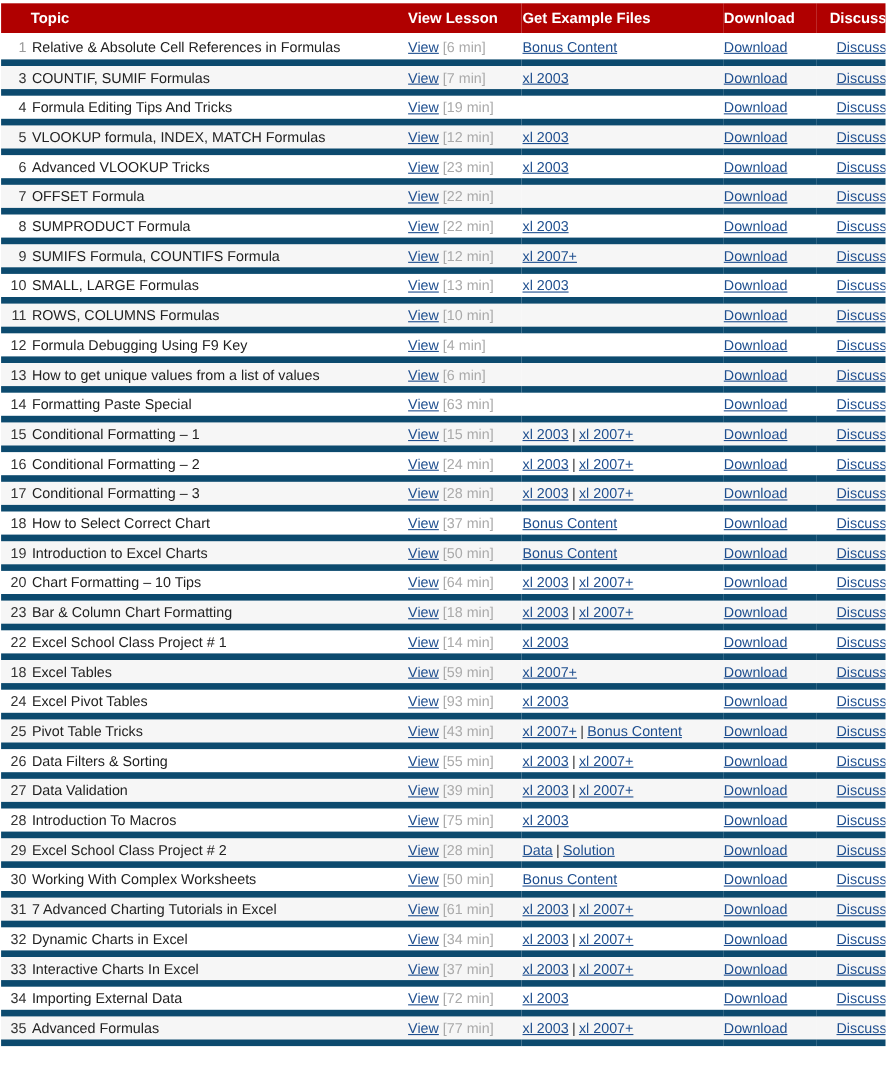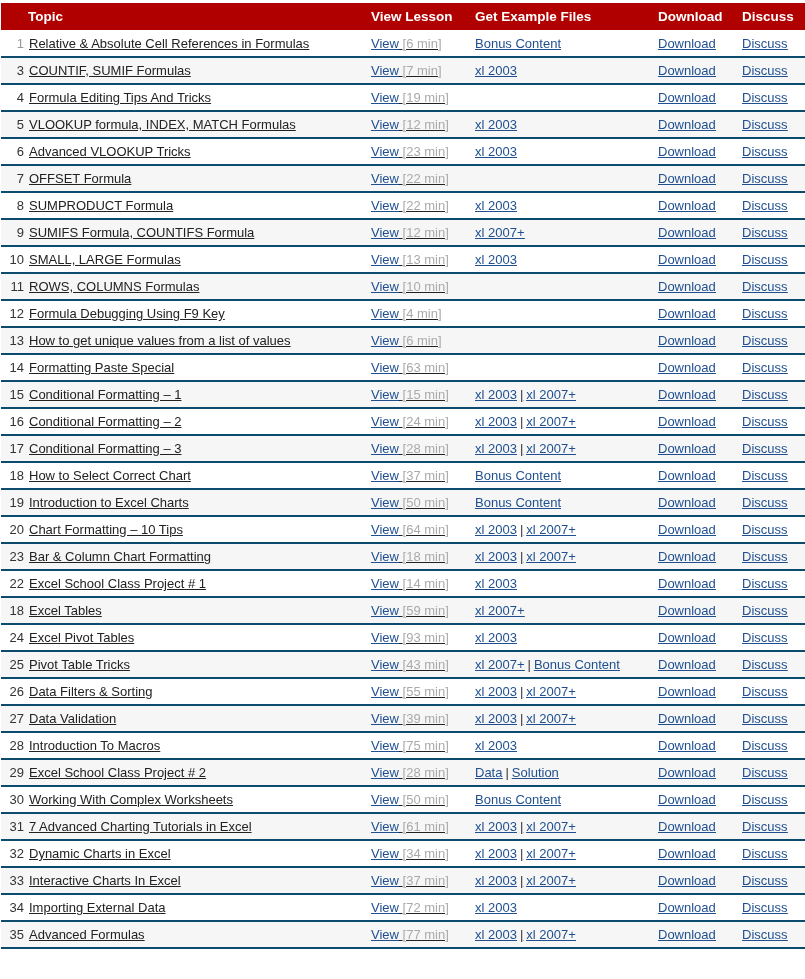--- a/index.html
+++ b/index.html
@@ -1,29 +1,29 @@
 <!DOCTYPE html>
 <html><head>
 <meta charset="utf-8">
 <style>
   html, body { margin:0; padding:0; background:#ffffff; }
   body { width:805px; height:979px; overflow:hidden; font-family:"Liberation Sans", sans-serif; font-size:13px; color:#222; }
   table { border-collapse:collapse; width:803px; margin-left:1px; table-layout:fixed; }
   thead tr { height:27px; }
   thead th { background:#b00000; color:#fff; font-weight:bold; font-size:13.5px; text-align:left; padding:0; }
   .top-gap { height:3px; }
-  tbody tr { height:27px; border-bottom:2px solid #0c4a6e;text-decoration:underline; }
+  tbody tr { height:27px; border-bottom:6px solid #0c4a6e; }
   tbody tr:nth-child(even) { background:#f6f6f6; }
   tbody tr:nth-child(odd) { background:#ffffff; }
   td { padding:0; white-space:nowrap; vertical-align:middle; }
   .c-topic { width:369px; }
   .c-view { width:103px; }
   .c-files { width:183px; }
   .c-dl { width:84px; }
-  .c-disc { width:64px; }
+  .c-disc { width:64px;text-align:right; }
   th.c-topic { padding-left:27px; width:342px; }
   th.c-view { padding-left:1px; }
   th.c-files { padding-left:1px; }
   .num { display:inline-block; width:23px; text-align:right; color:#333; margin-right:5px; }
   .num.first { color:#999; }
   a { color:#1f4f8f; text-decoration:underline; }
   .dur { color:#aaa; }
   .sep { color:#333; padding:0 3px; }
   td.c-view { padding-left:1px;margin-top:32px; }
   td.c-files { padding-left:1px; }

